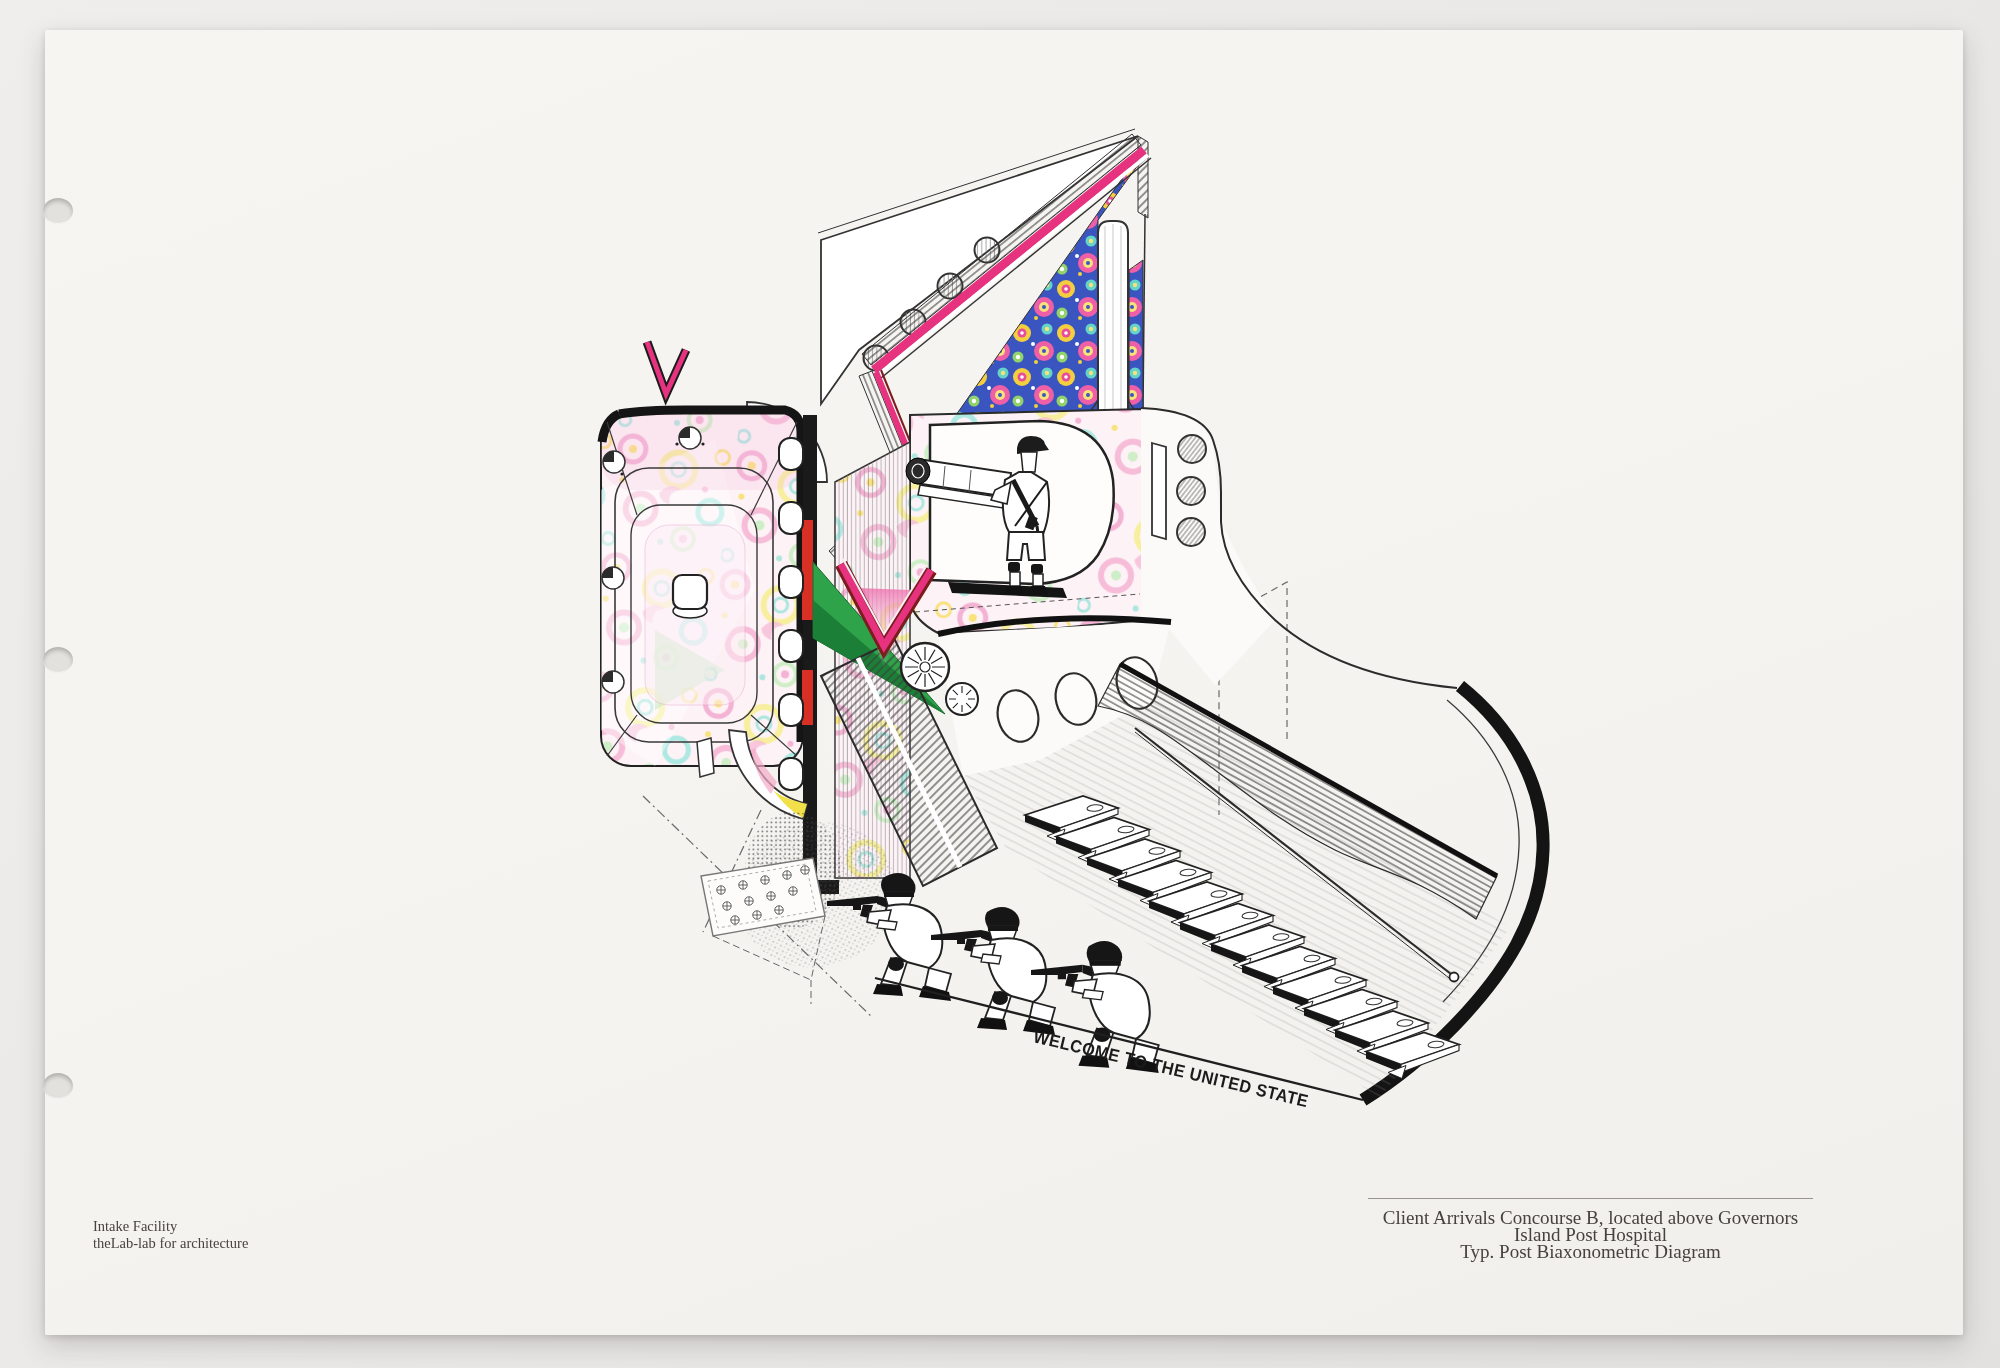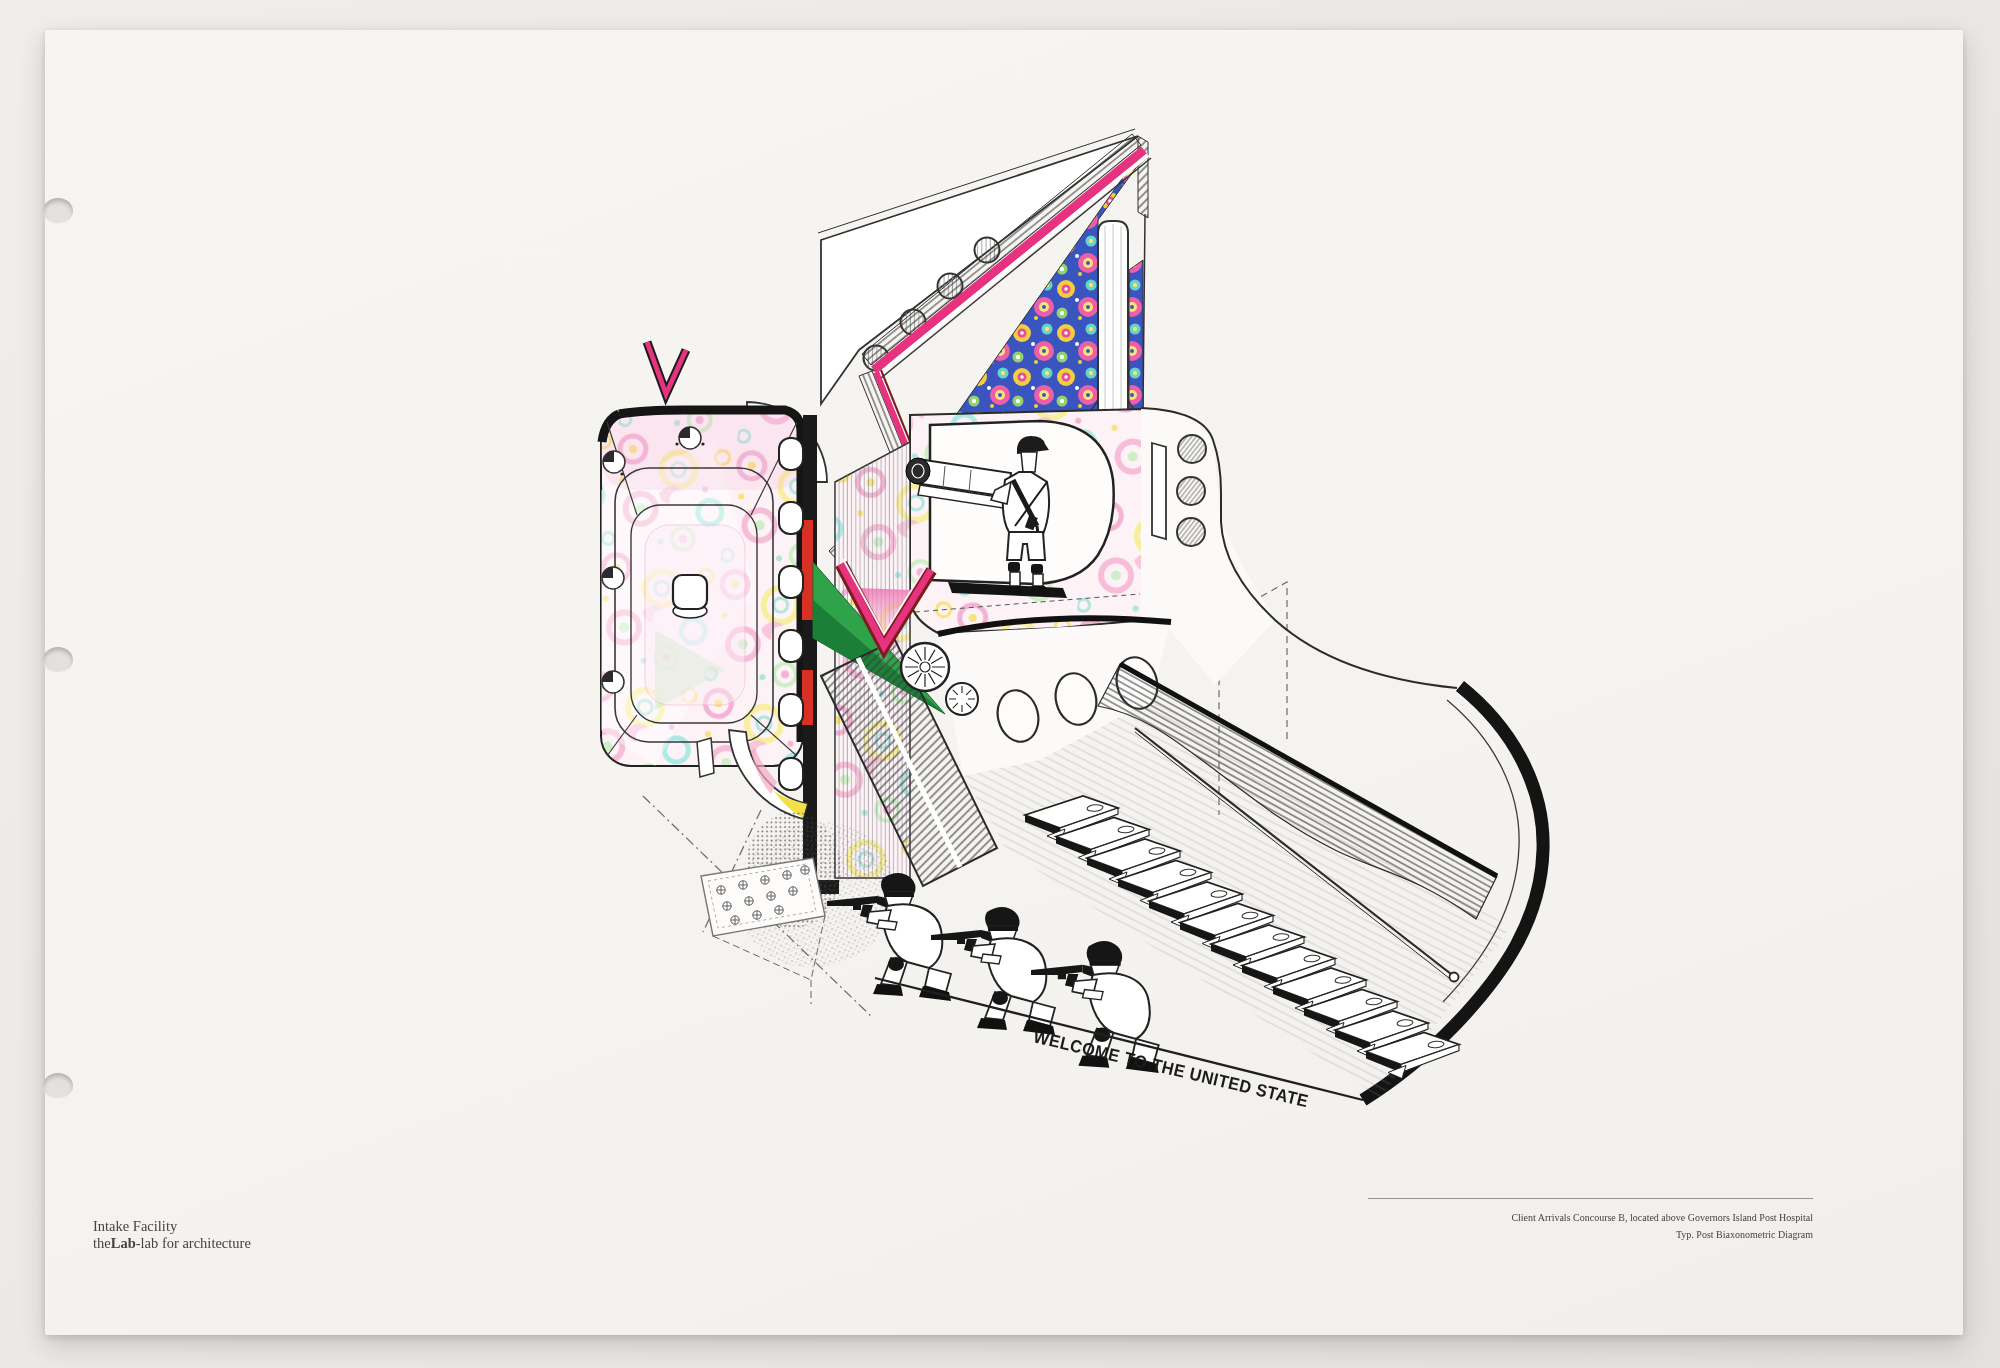--- a/index.html
+++ b/index.html
@@ -8,24 +8,24 @@
          font-family:"Liberation Serif", serif;padding-left:12px;}
   .paper{position:absolute;left:45px;top:30px;width:1918px;height:1305px;
          background:linear-gradient(160deg,#f7f5f2 0%,#f5f3f0 60%,#f1efec 100%);
          box-shadow:0 10px 26px rgba(70,65,60,.22), 0 2px 6px rgba(70,65,60,.18);
          border-radius:2px;}
   .hole{position:absolute;width:30px;height:26px;border-radius:50%;
         background:#e3e1dd;box-shadow:inset 0 3px 4px rgba(0,0,0,.22), inset 0 -1px 1px rgba(255,255,255,.8);}
   .hole.h1{left:43px;top:198px}.hole.h2{left:43px;top:647px}.hole.h3{left:43px;top:1073px}
   .diagram-svg{position:absolute;left:0;top:0;width:1918px;height:1305px;}
   .cap-left{position:absolute;left:93px;top:1218px;font-size:14.5px;line-height:17px;color:#45423f;}
-  .cap-right{position:absolute;left:1368px;top:1198px;width:445px;text-align:right;
-             font-size:10px;line-height:17px;color:#45423f;}
+  .cap-right{position:absolute;left:1368px;top:1198px;width:445px;text-align:center;
+             font-size:19px;line-height:17px;color:#45423f;}
   .cap-rule{width:445px;height:1px;background:#97948f;margin-bottom:10px;}
-  .b{font-weight:bold;}
+  .b{font-weight:normal;}
 </style>
 </head>
 <body>
 
 <div class="stage">
   <div class="paper"></div>
   <div class="hole h1"></div>
   <div class="hole h2"></div>
   <div class="hole h3"></div>
 

